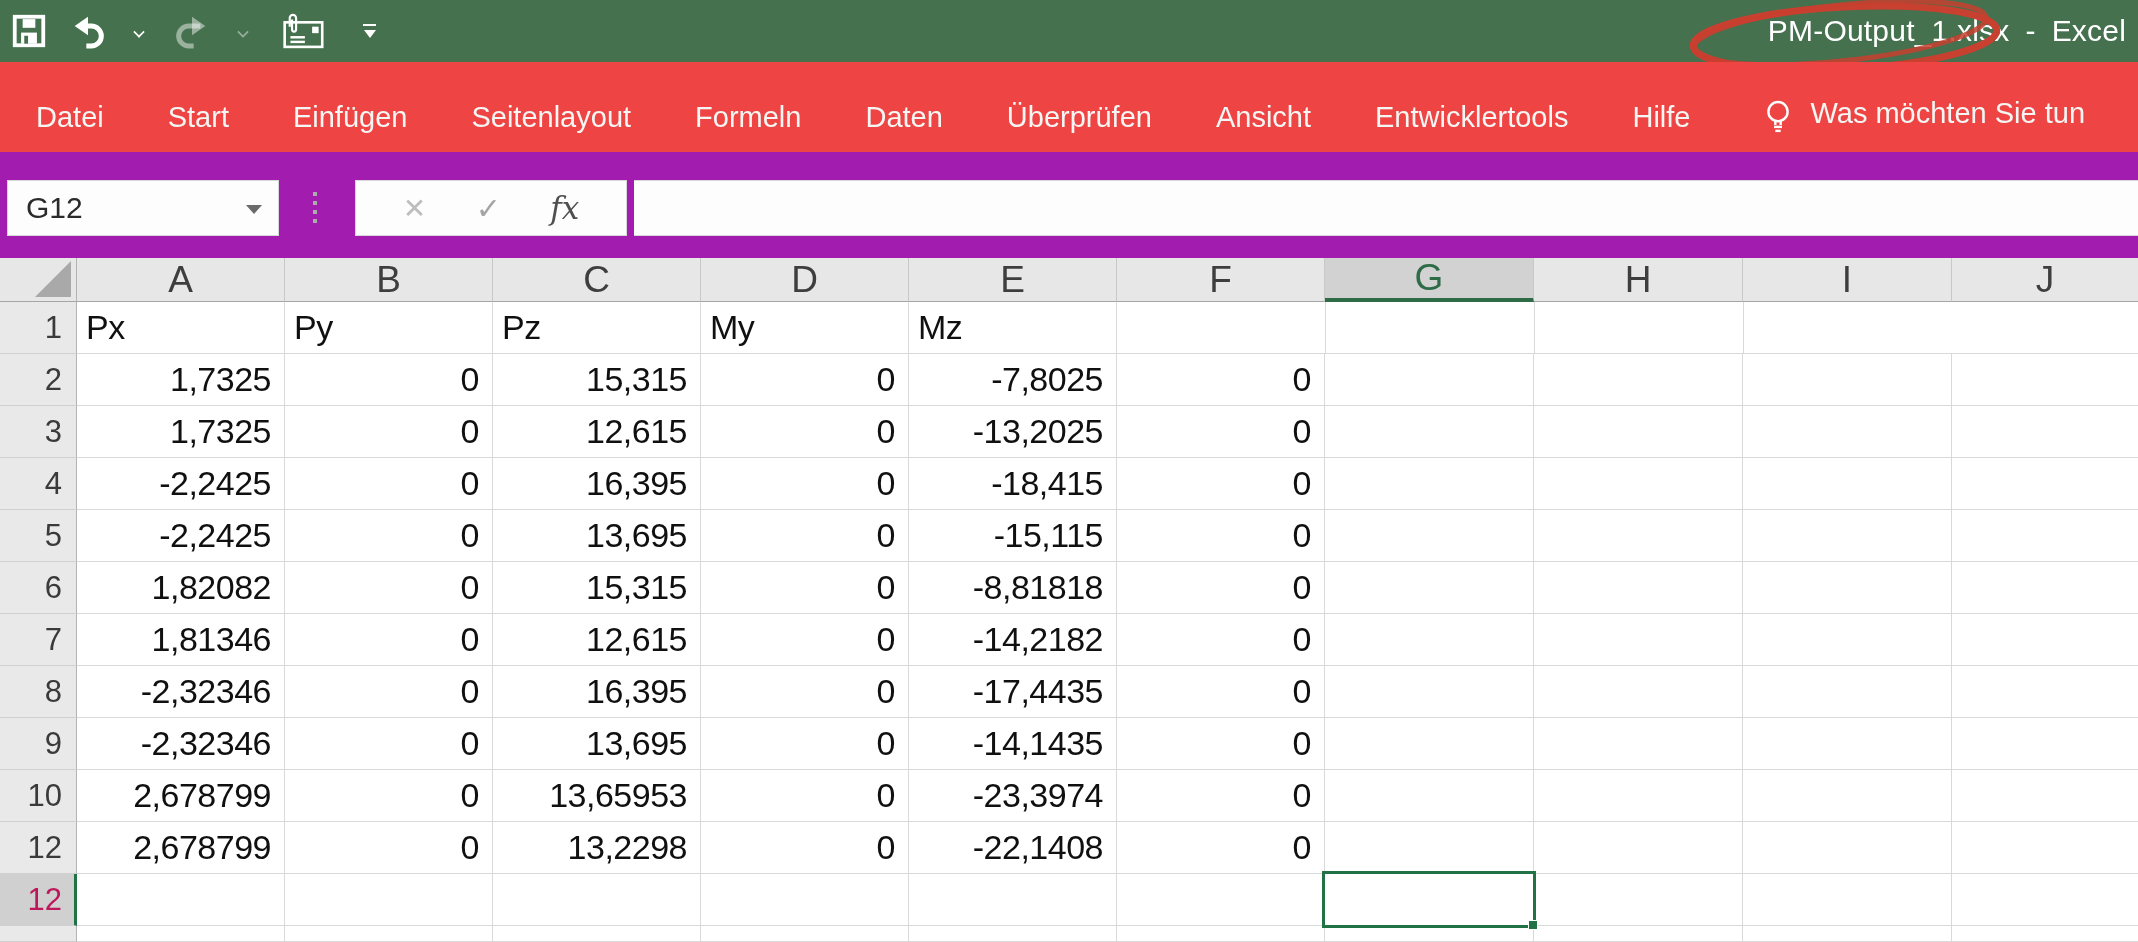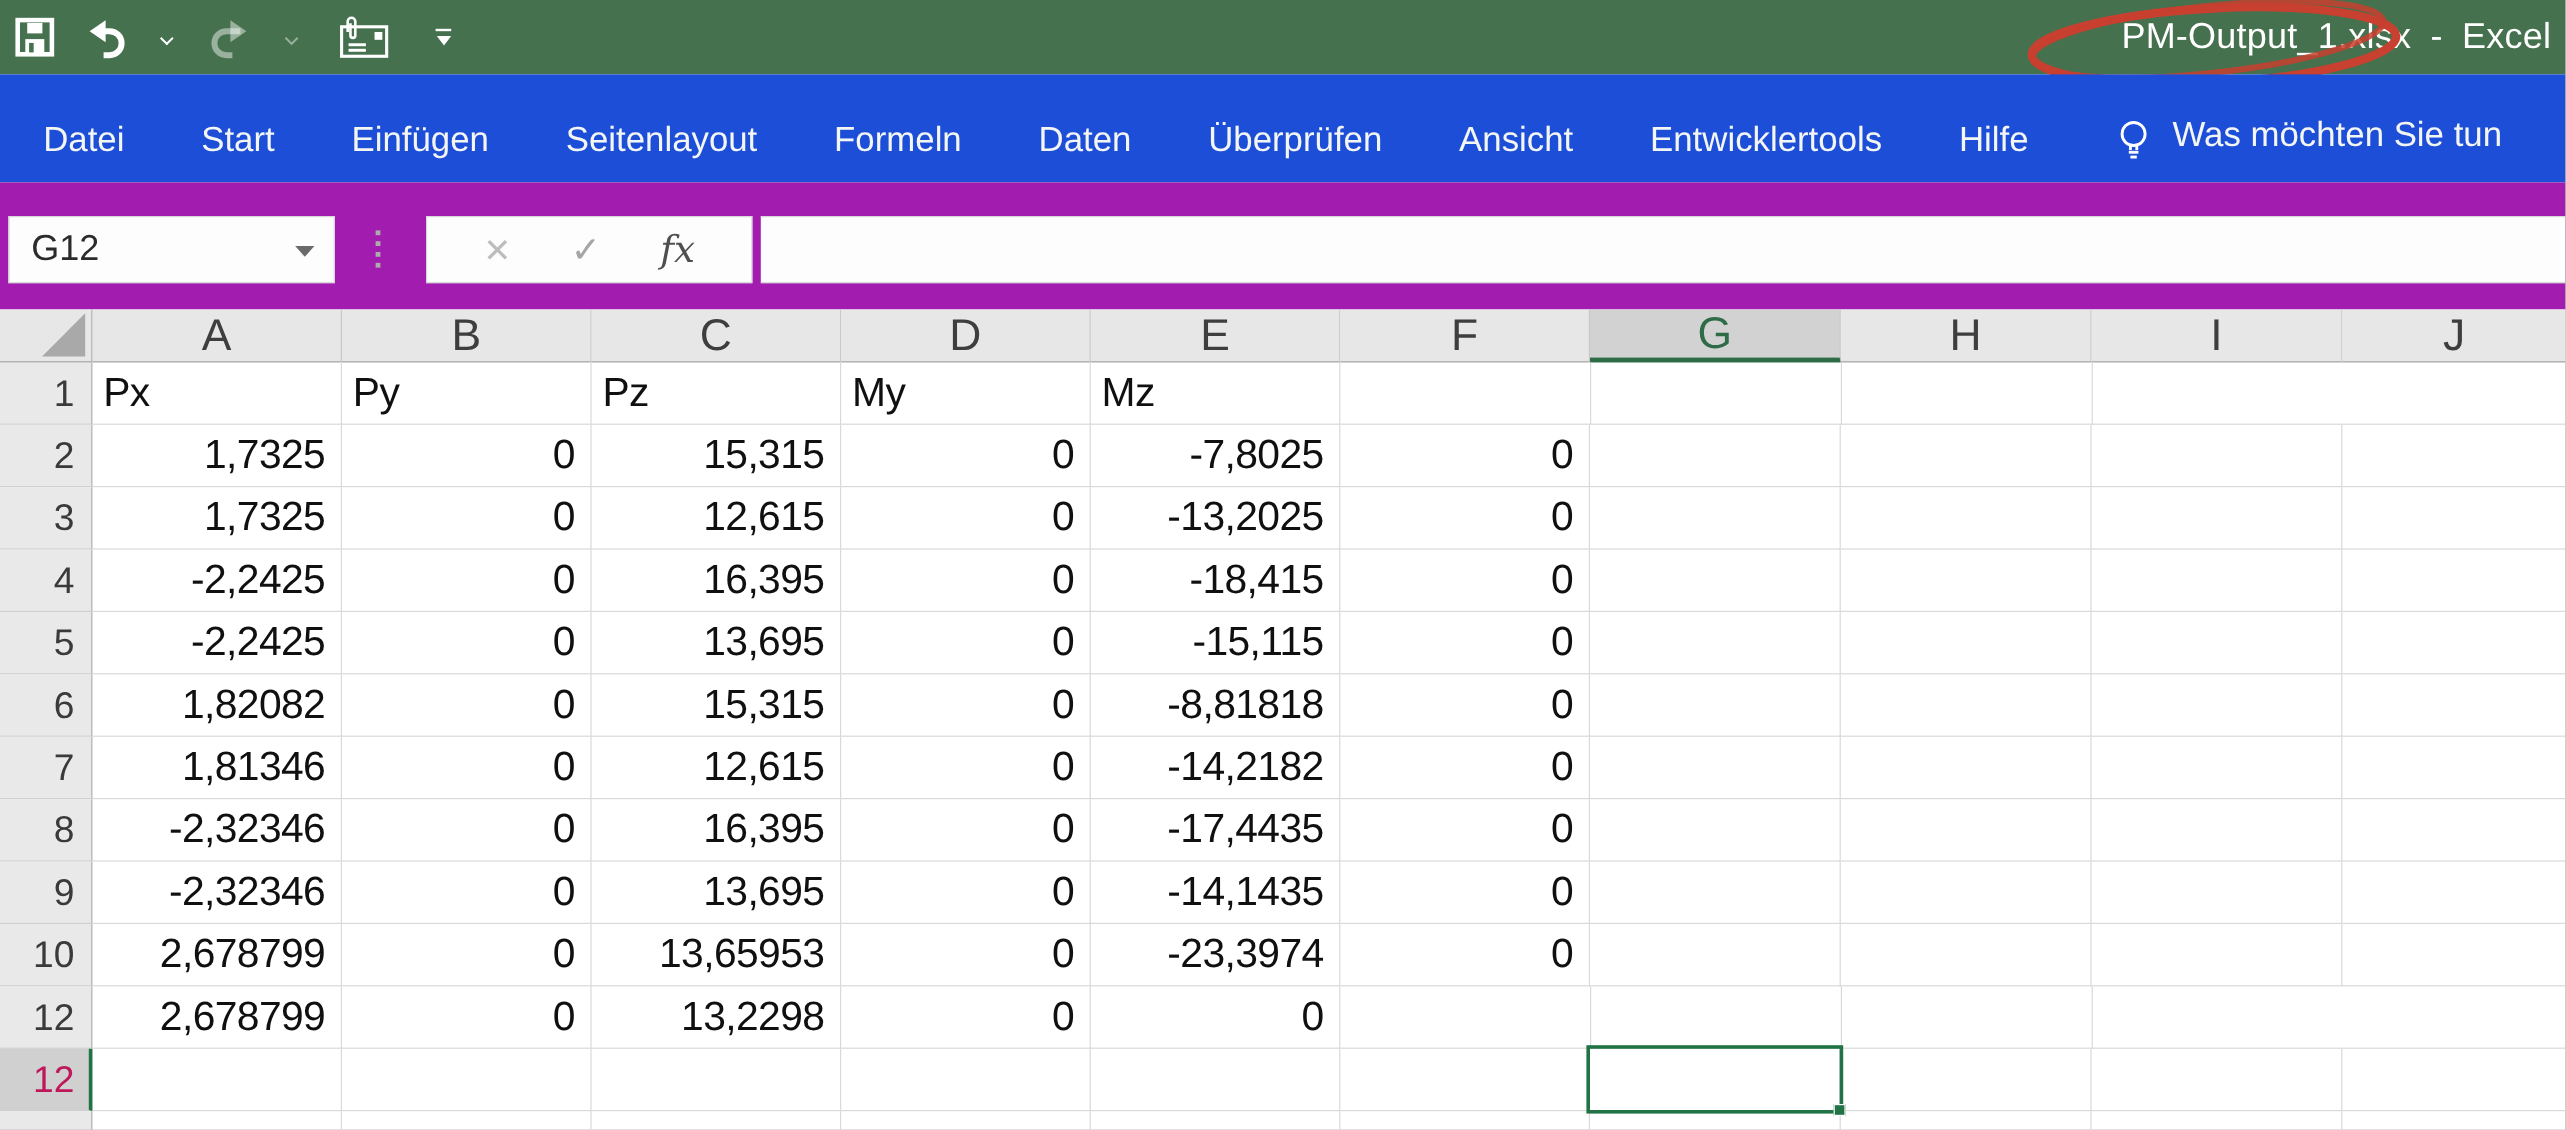--- a/index.html
+++ b/index.html
@@ -20,21 +20,21 @@
   .chev.dim::before{border-color:rgba(255,255,255,.45);}
   .qat-custom{width:16px;height:14px;position:relative;margin-left:14px;}
   .qat-custom::before{content:"";position:absolute;left:1px;top:0;width:13px;height:0;border-top:2.5px solid #fff;}
   .qat-custom::after{content:"";position:absolute;left:2px;top:6px;width:0;height:0;
     border-left:6px solid transparent;border-right:6px solid transparent;border-top:8px solid #fff;}
   .title{position:absolute;right:12px;top:0;height:62px;display:flex;align-items:center;
     color:#fff;font-size:30px;font-weight:400;letter-spacing:.2px;}
   .title .sep{margin:0 16px;}
   .annot{position:absolute;left:1678px;top:-4px;width:342px;height:88px;pointer-events:none;}
   
-  .tabrow{position:relative;width:100%;height:90px;background:#1d4ed8;display:flex;
+  .tabrow{position:relative;width:100%;height:90px;background:#ef4444;display:flex;
     align-items:center;padding:20px 0 0 36px;gap:64px;color:#F3F6F3;font-size:29px;}
   .tab{white-space:nowrap;cursor:default;}
   .tellme{display:flex;align-items:flex-start;gap:16px;margin-left:8px;white-space:nowrap;}
   .tellme svg{display:block;}
   
   .strip{position:relative;width:100%;height:106px;background:#a21caf;}
   .namebox{position:absolute;left:7px;top:28px;width:272px;height:56px;background:#FDFDFD;
     border:1px solid #D8D8D8;display:flex;align-items:center;padding-left:18px;
     font-size:30px;color:#2B2B2B;}
   .namebox-arrow{position:absolute;right:16px;top:24px;width:0;height:0;
@@ -344,20 +344,21 @@
       <div class="c w2"></div>
       <div class="c last"></div>
     </div>
 
     <div class="g-row d-row">
       <div class="rh">12</div>
       <div class="c num">2,678799</div>
       <div class="c num">0</div>
       <div class="c num">13,2298</div>
       <div class="c num">0</div>
+      <div class="c num">-22,1408</div>
       <div class="c num">0</div>
       <div class="c w2"></div>
       <div class="c w2"></div>
       <div class="c w2"></div>
       <div class="c last"></div>
     </div>
 
     <div class="g-row d-row">
       <div class="rh sel">12</div>
       <div class="c"></div>

